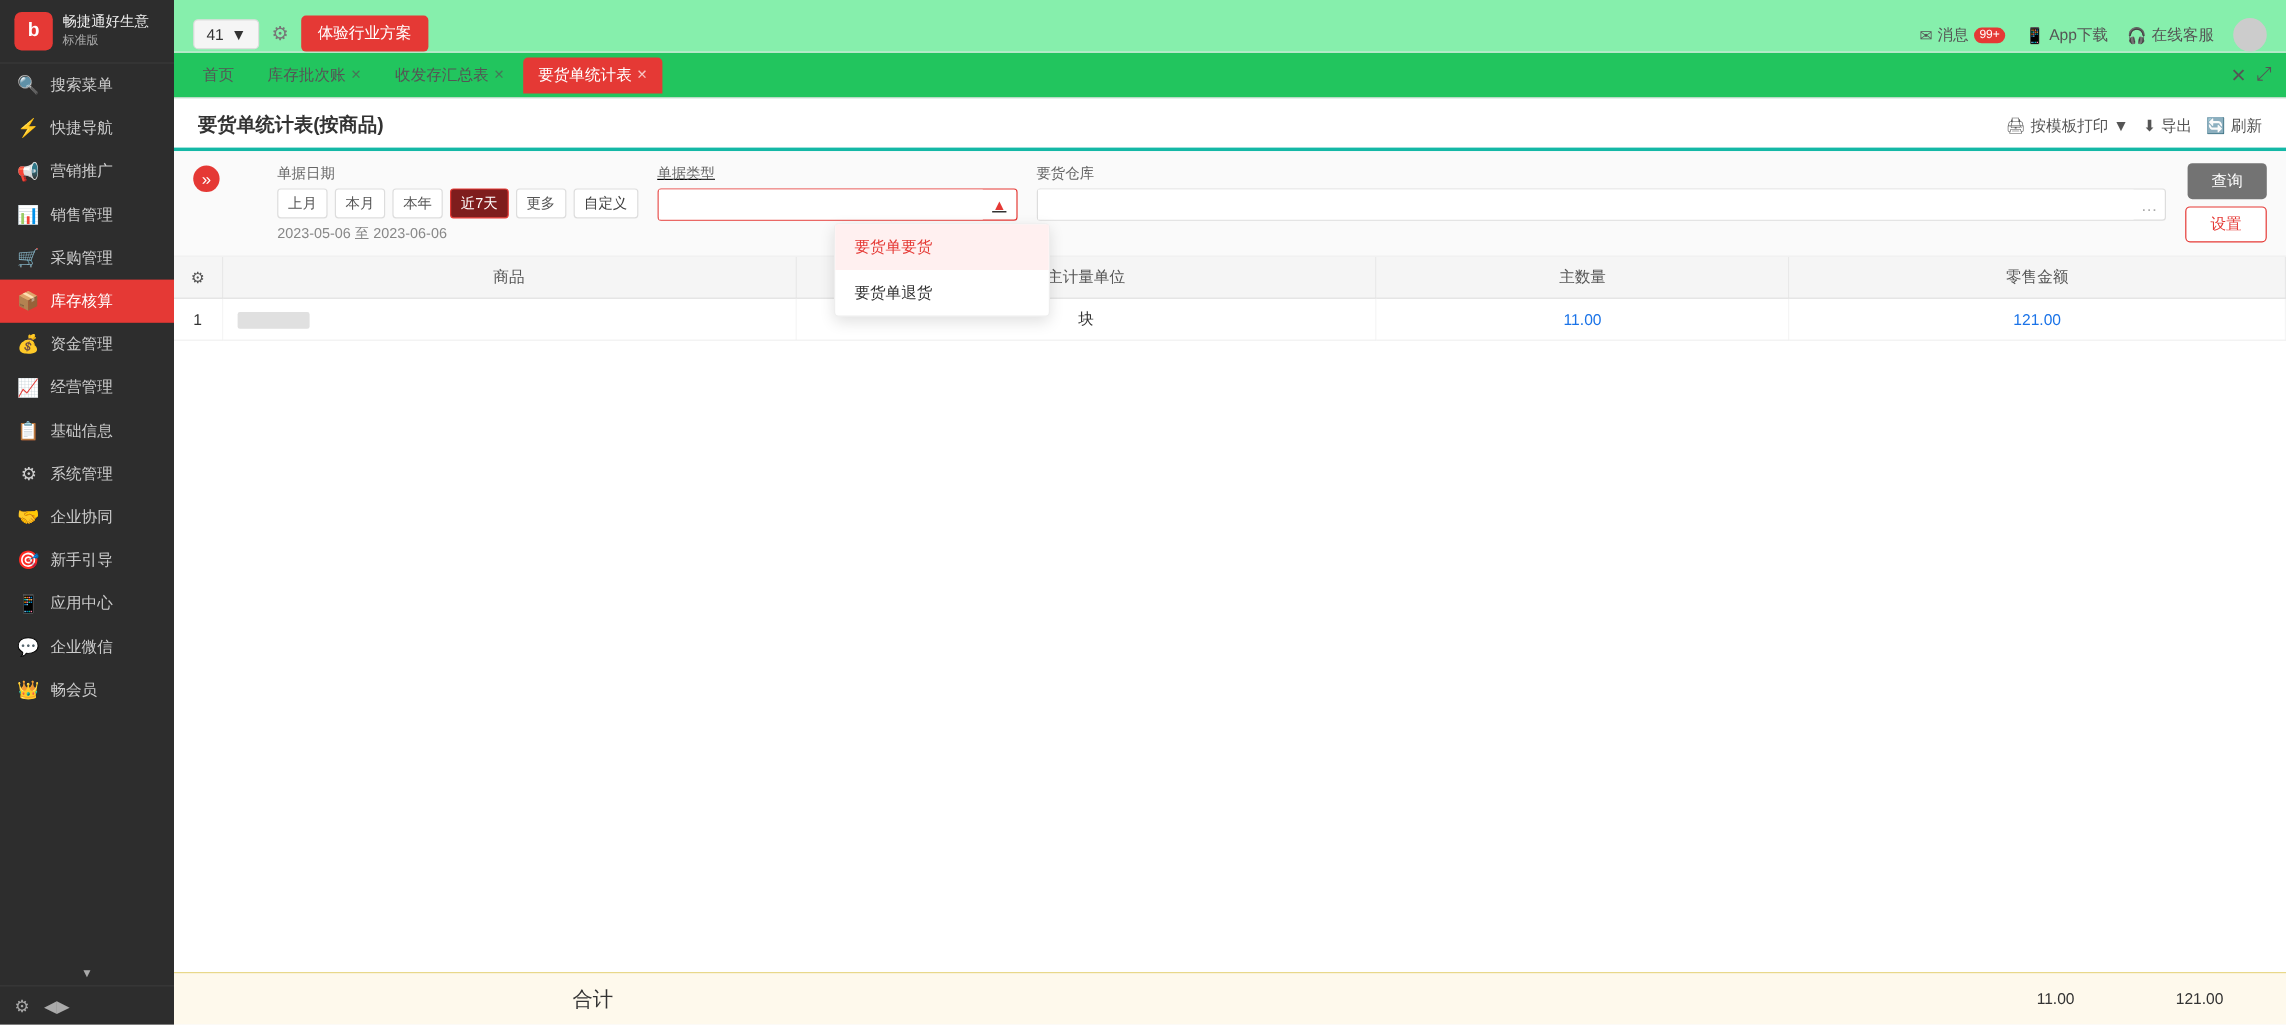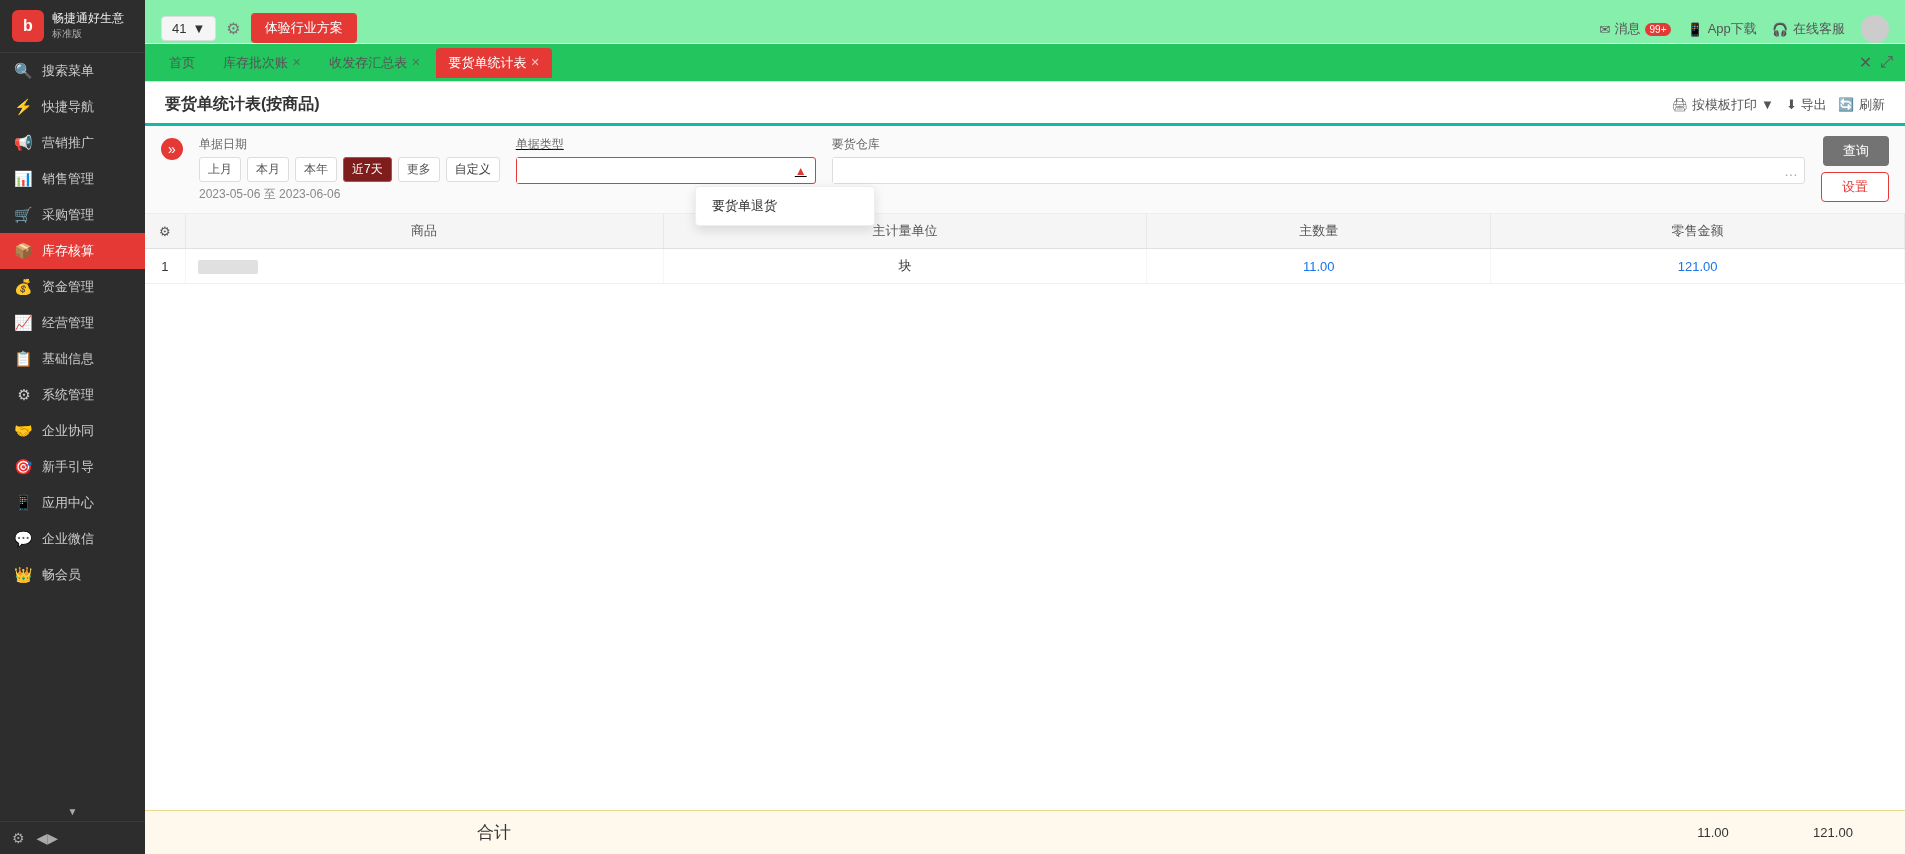--- a/index.html
+++ b/index.html
@@ -190,21 +190,21 @@
       width: 22px;
       height: 22px;
       border-radius: 50%;
       cursor: pointer;
       font-size: 14px;
       display: flex;
       align-items: center;
       justify-content: center;
       margin-top: 2px;
     }
-    .filter-group { display: flex; flex-direction: column; gap: 4px; }
+    .filter-group { display: flex; flex-direction: column; gap: 4px; margin-left: 32px; }
     .filter-label { font-size: 12px; color: #666; }
     .filter-date-row { display: flex; align-items: center; gap: 6px; }
     .filter-btn {
       padding: 3px 8px;
       border: 1px solid #ddd;
       background: #fff;
       border-radius: 3px;
       cursor: pointer;
       font-size: 12px;
       color: #555;
@@ -509,20 +509,21 @@
           <span class="filter-warehouse-more">…</span>
         </div>
       </div>
 
       <div class="filter-right-btns">
         <button class="query-btn">查询</button>
         <button class="settings-btn">设置</button>
       </div>
 
       <div class="dropdown-overlay">
+        <div class="dropdown-item selected">要货单要货</div>
         <div class="dropdown-item">要货单退货</div>
       </div>
     </div>
 
     <div class="table-container">
       <table>
         <thead>
           <tr>
             <th class="gear-th">⚙</th>
             <th>商品</th>

